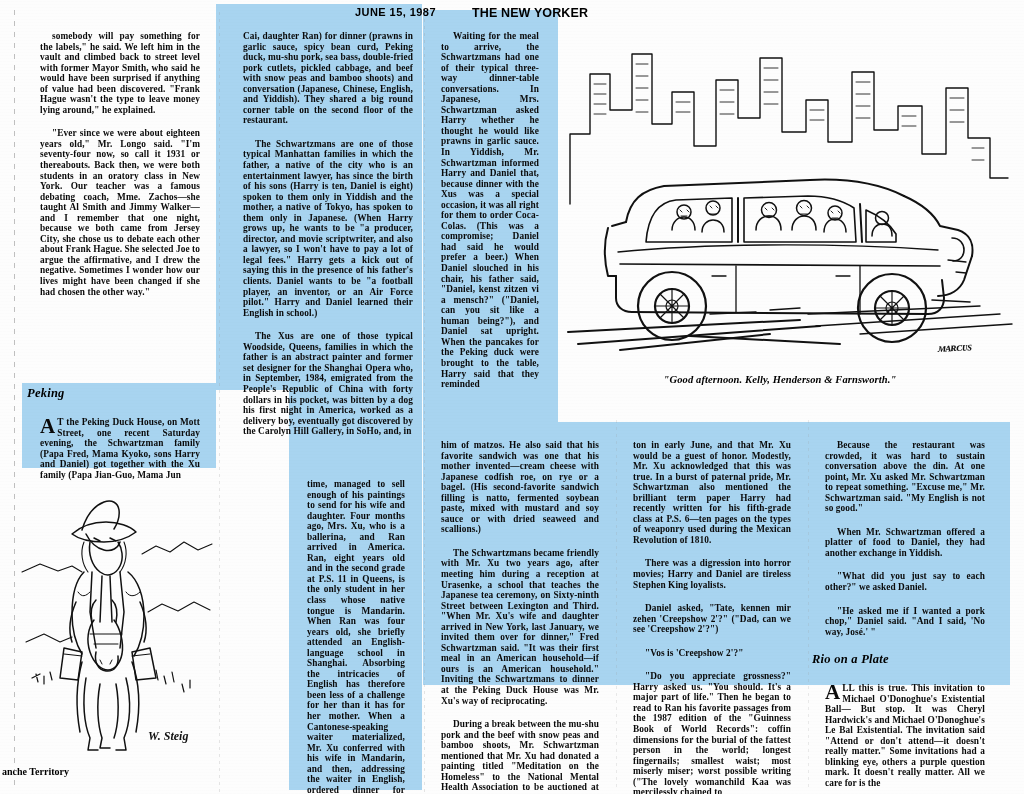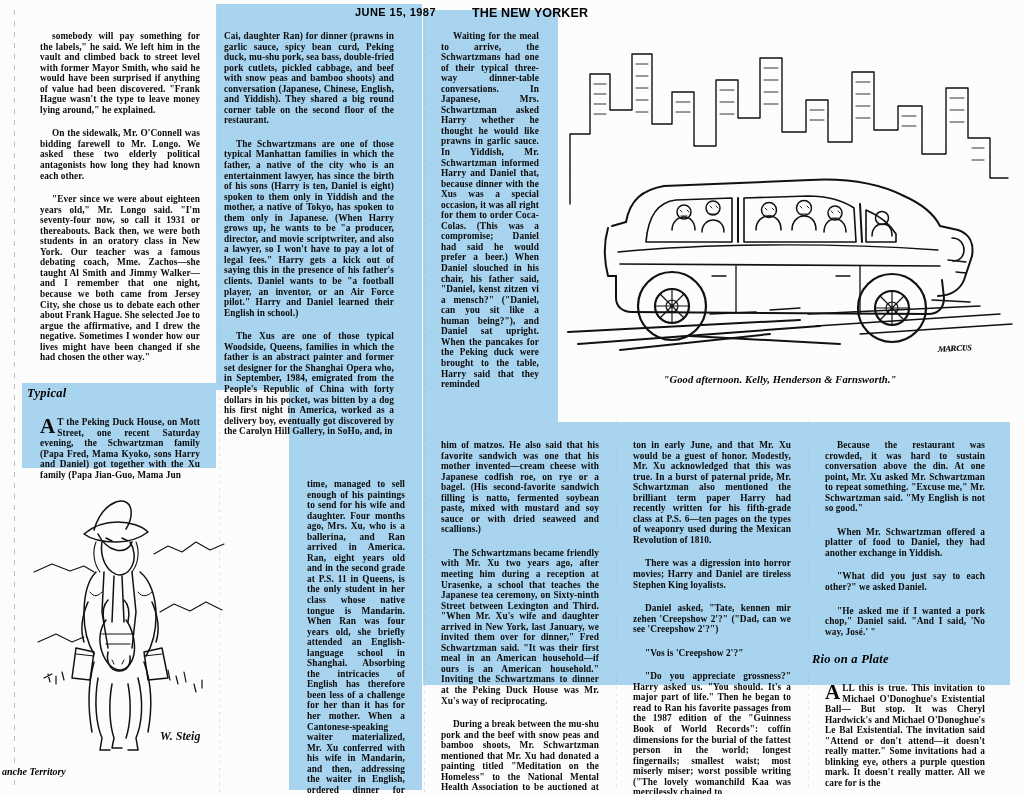--- a/index.html
+++ b/index.html
@@ -54,21 +54,21 @@
   }
   .cap{
     position:absolute;
     font-style:italic;font-weight:700;font-size:10.5px;
     letter-spacing:.01em;text-align:center;
   }
   .dropcap{
     float:left;font-size:21px;line-height:17px;font-weight:700;
     padding:0 2px 0 0;margin-top:1px;
   }
-  .sig{position:absolute;font-style:italic;font-weight:700;font-size:9px;}
+  .sig{position:absolute;font-weight:700;font-size:9px;}
   
   .rule{position:absolute;width:1px;background:repeating-linear-gradient(180deg,#9a9a9a 0 3px,transparent 3px 7px);opacity:.5;}
   .edge{position:absolute;background:repeating-linear-gradient(180deg,#8d8d8d 0 5px,transparent 5px 11px);opacity:.55;width:1px;}
   svg{display:block;}
   .art{position:absolute;}
 </style>
 </head>
 <body>
 
 <div id="page">
@@ -79,31 +79,30 @@
   <div class="hl" style="left:423px;top:10px;width:135px;height:412px;"></div>
   <div class="hl" style="left:423px;top:422px;width:587px;height:263px;"></div>
   <div class="hl" style="left:216px;top:4px;width:206px;height:8px;"></div>
 
   <div class="hdr" id="date-line" style="left:311px;top:6px;">JUNE 15, 1987</div>
   <div class="hdr" id="masthead" style="left:428px;top:6px;">THE NEW YORKER</div>
   <div class="hdr" id="folio" style="left:985px;top:9px;">25</div>
 
   <div class="col" style="left:27px;top:18px;width:186px;">
     <p>somebody will pay something for the labels," he said. We left him in the vault and climbed back to street level with former Mayor Smith, who said he would have been surprised if anything of value had been discovered. "Frank Hague wasn't the type to leave money lying around," he explained.</p>
-    <p>On the sidewalk, Mr. O'Connell was bidding farewell to Mr. Longo. We asked these two elderly political antagonists how long they had known each other.</p>
     <p>"Ever since we were about eighteen years old," Mr. Longo said. "I'm seventy-four now, so call it 1931 or thereabouts. Back then, we were both students in an oratory class in New York. Our teacher was a famous debating coach, Mme. Zachos—she taught Al Smith and Jimmy Walker—and I remember that one night, because we both came from Jersey City, she chose us to debate each other about Frank Hague. She selected Joe to argue the affirmative, and I drew the negative. Sometimes I wonder how our lives might have been changed if she had chosen the other way."</p>
   </div>
 
-  <div class="sechead" style="left:27px;top:386px;">Typical</div>
+  <div class="sechead" style="left:27px;top:386px;">Peking</div>
 
   <div class="col" style="left:27px;top:404px;width:186px;">
     <p class="noind"><span class="dropcap">A</span><span>T the Peking Duck House, on Mott Street, one recent Saturday evening, the Schwartzman family (Papa Fred, Mama Kyoko, sons Harry and Daniel) got together with the Xu family (Papa Jian-Guo, Mama Jun</span></p>
   </div>
 
-  <div class="art" style="left:32px;top:472px;width:200px;height:290px;">
+  <div class="art" style="left:20px;top:472px;width:200px;height:290px;">
     <svg viewBox="0 0 200 290" width="200" height="290" aria-hidden="true">
       <g fill="none" stroke="#111" stroke-width="1.5" stroke-linecap="round" stroke-linejoin="round">
 
         <path d="M2 100 L20 92 L38 99 L52 94 L62 100" stroke-width="1.1"></path>
         <path d="M122 82 L136 74 L150 80 L164 70 L178 78 L192 72" stroke-width="1.1"></path>
         <path d="M128 140 L142 132 L158 139 L174 130 L190 138" stroke-width="1.1"></path>
         <path d="M6 170 L24 162 L40 170 L52 165" stroke-width="1.1"></path>
 
         <path d="M62 58 C66 44 74 34 84 30 C92 27 98 31 99 38 C100 45 97 52 94 57"></path>
         <path d="M52 62 C60 55 72 50 86 50 C98 50 110 54 116 60 C108 66 96 70 84 70 C72 70 60 68 52 62 Z"></path>
@@ -149,21 +148,21 @@
 
         <path d="M12 206 l8 -4 M16 202 l2 8 M24 204 l0 8 M30 200 l2 8" stroke-width="1.2"></path>
         <path d="M136 198 l2 10 M144 204 l2 8 M152 200 l2 10" stroke-width="1.2"></path>
         <path d="M162 212 l2 8 M170 208 l0 8" stroke-width="1.2"></path>
       </g>
       <text x="128" y="268" font-family="Liberation Serif, serif" font-size="12" font-style="italic" font-weight="700" fill="#111">W. Steig</text>
     </svg>
   </div>
   <div class="sig" style="left:2px;top:766px;font-size:10px;">anche Territory</div>
 
-  <div class="col" style="left:211px;top:18px;width:196px;">
+  <div class="col" style="left:230px;top:18px;width:196px;">
     <p class="noind">Cai, daughter Ran) for dinner (prawns in garlic sauce, spicy bean curd, Peking duck, mu-shu pork, sea bass, double-fried pork cutlets, pickled cabbage, and beef with snow peas and bamboo shoots) and conversation (Japanese, Chinese, English, and Yiddish). They shared a big round corner table on the second floor of the restaurant.</p>
     <p>The Schwartzmans are one of those typical Manhattan families in which the father, a native of the city who is an entertainment lawyer, has since the birth of his sons (Harry is ten, Daniel is eight) spoken to them only in Yiddish and the mother, a native of Tokyo, has spoken to them only in Japanese. (When Harry grows up, he wants to be "a producer, director, and movie scriptwriter, and also a lawyer, so I won't have to pay a lot of legal fees." Harry gets a kick out of saying this in the presence of his father's clients. Daniel wants to be "a football player, an inventor, or an Air Force pilot." Harry and Daniel learned their English in school.)</p>
     <p>The Xus are one of those typical Woodside, Queens, families in which the father is an abstract painter and former set designer for the Shanghai Opera who, in September, 1984, emigrated from the People's Republic of China with forty dollars in his pocket, was bitten by a dog his first night in America, worked as a delivery boy, eventually got discovered by the Carolyn Hill Gallery, in SoHo, and, in</p>
   </div>
   <div class="col" style="left:294px;top:466px;width:124px;">
     <p class="noind">time, managed to sell enough of his paintings to send for his wife and daughter. Four months ago, Mrs. Xu, who is a ballerina, and Ran arrived in America. Ran, eight years old and in the second grade at P.S. 11 in Queens, is the only student in her class whose native tongue is Mandarin. When Ran was four years old, she briefly attended an English-language school in Shanghai. Absorbing the intricacies of English has therefore been less of a challenge for her than it has for her mother. When a Cantonese-speaking waiter materialized, Mr. Xu conferred with his wife in Mandarin, and then, addressing the waiter in English, ordered dinner for everyone.</p>
   </div>
 
   <div class="col" style="left:428px;top:18px;width:124px;">
     <p>Waiting for the meal to arrive, the Schwartzmans had one of their typical three-way dinner-table conversations. In Japanese, Mrs. Schwartzman asked Harry whether he thought he would like prawns in garlic sauce. In Yiddish, Mr. Schwartzman informed Harry and Daniel that, because dinner with the Xus was a special occasion, it was all right for them to order Coca-Colas. (This was a compromise; Daniel had said he would prefer a beer.) When Daniel slouched in his chair, his father said, "Daniel, kenst zitzen vi a mensch?" ("Daniel, can you sit like a human being?"), and Daniel sat upright. When the pancakes for the Peking duck were brought to the table, Harry said that they reminded</p>

